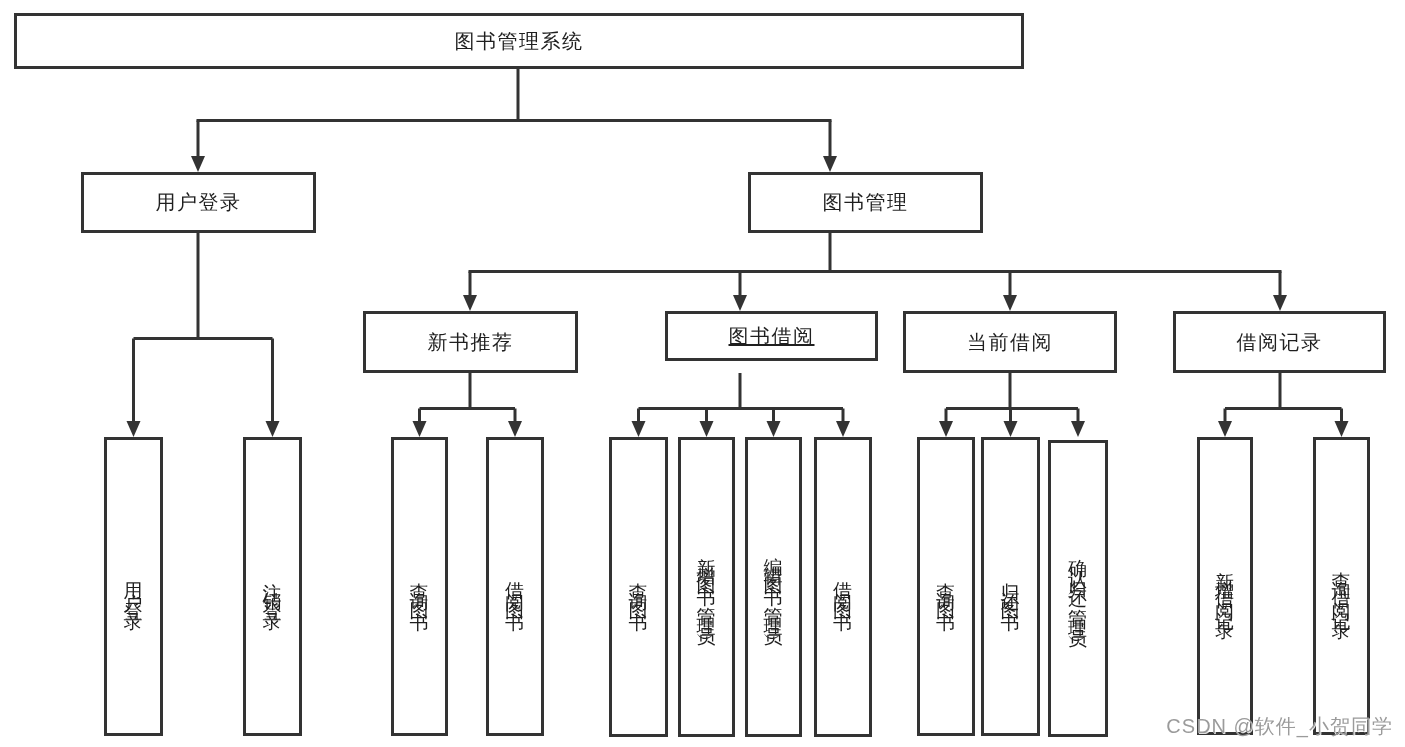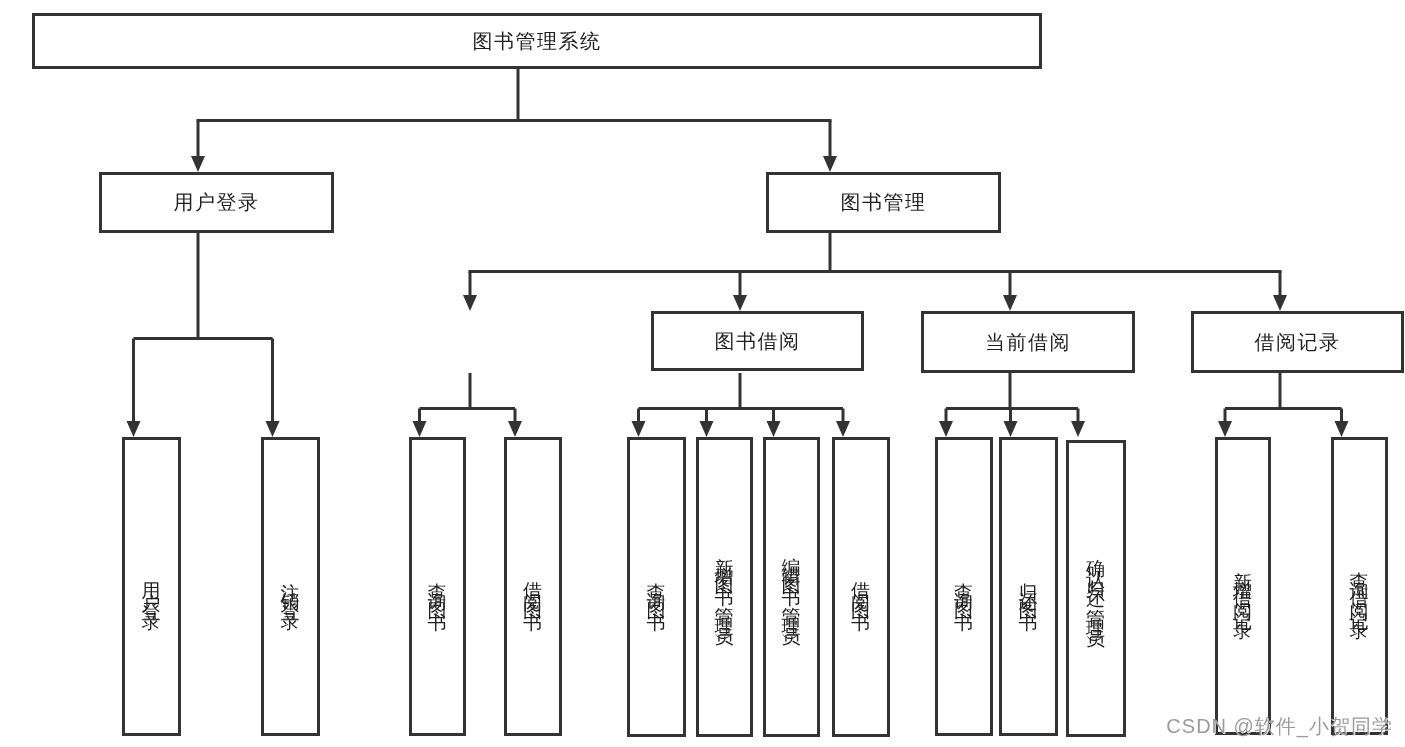--- a/index.html
+++ b/index.html
@@ -22,21 +22,20 @@
   .box {
     position: absolute;
     box-sizing: border-box;
     background: #ffffff;
     border: 3px solid var(--line, #333333);
     color: var(--text, #1f1f1f);
     display: flex;
     align-items: center;
     justify-content: center;
     z-index: 2;
-    margin-left: 18px;
   }
   .hbox {
     font-size: 20px;
     letter-spacing: 1.5px;
     white-space: nowrap;
   }
   .vbox {
     writing-mode: vertical-rl;
     text-orientation: mixed;
     font-size: 19px;
@@ -119,21 +118,22 @@
     <polygon points="1071,421 1085,421 1078,437"></polygon>
     <polygon points="1218,421 1232,421 1225,437"></polygon>
     <polygon points="1334.5,421 1348.5,421 1341.5,437"></polygon>
   </svg>
 
   <div class="box hbox" style="left:14px; top:13px; width:1010px; height:56px;">图书管理系统</div>
 
   <div class="box hbox" style="left:81px; top:172px; width:235px; height:61px;">用户登录</div>
   <div class="box hbox" style="left:748px; top:172px; width:235px; height:61px;">图书管理</div>
 
-  <div class="box hbox" style="left:633px; top:311px; width:213px; height:60px;">图书借阅</div>
+  <div class="box hbox" style="left:363px; top:311px; width:215px; height:62px;">新书推荐</div>
+  <div class="box hbox" style="left:665px; top:311px; width:213px; height:50px;text-decoration:underline;">图书借阅</div>
   <div class="box hbox" style="left:1173px; top:311px; width:213px; height:62px;">借阅记录</div>
   <div class="box hbox" style="left:903px; top:311px; width:214px; height:62px;">当前借阅</div>
 
   <div class="box vbox" style="left:104px; top:437px; width:59px; height:299px;">用户登录</div>
   <div class="box vbox" style="left:243px; top:437px; width:59px; height:299px;">注销登录</div>
 
   <div class="box vbox" style="left:391px; top:437px; width:57px; height:299px;">查询图书</div>
   <div class="box vbox" style="left:486px; top:437px; width:58px; height:299px;">借阅图书</div>
 
   <div class="box vbox" style="left:609px; top:437px; width:59px; height:300px;">查询图书</div>

